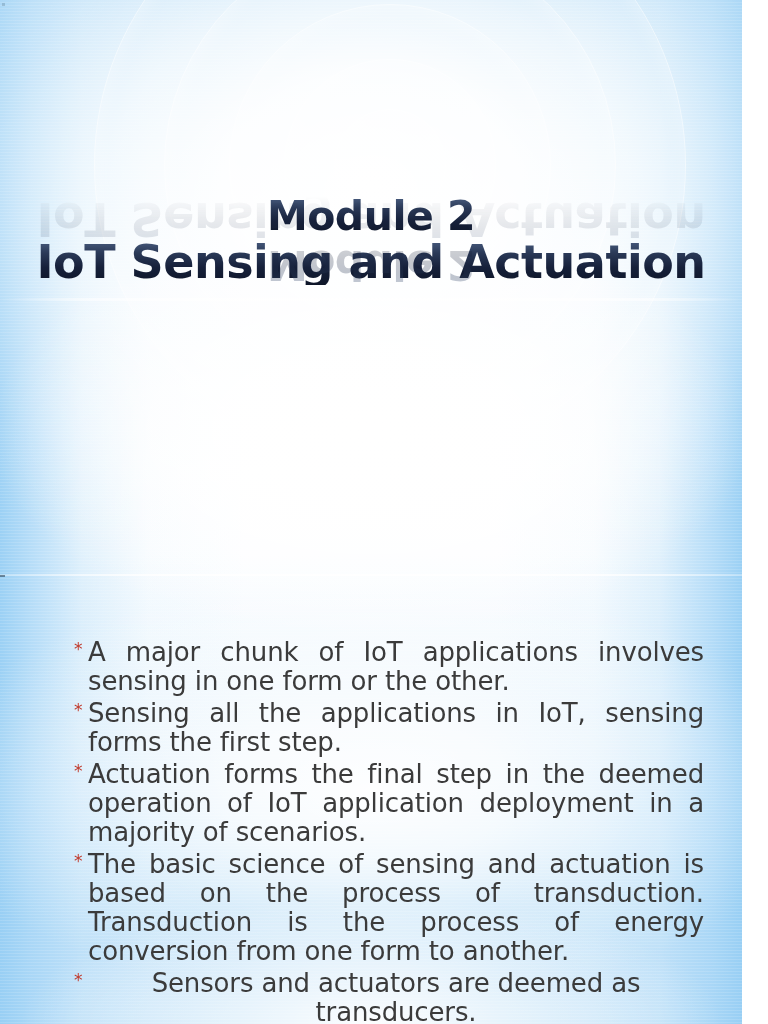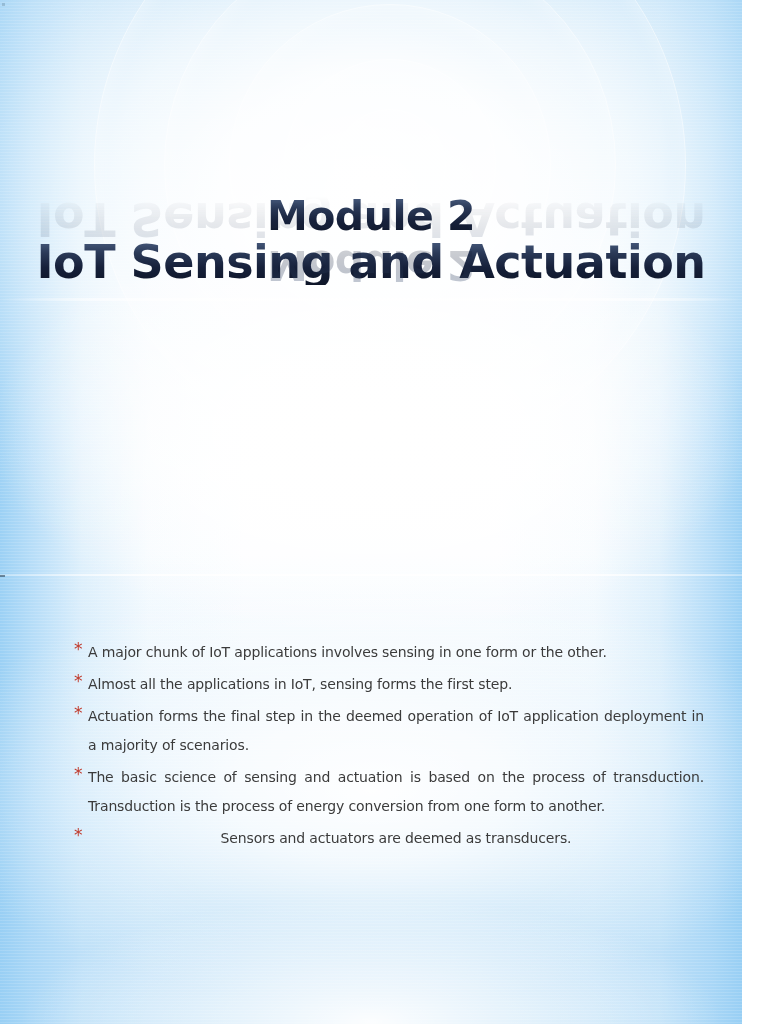--- a/index.html
+++ b/index.html
@@ -280,21 +280,21 @@
     font-size: 17px;
     line-height: 22px;
     text-align: left;
     user-select: none;
   }
 
   .bullet-text {
     flex: 1 1 auto;
     color: #3b3b3b;
     font-family: "DejaVu Sans", sans-serif;
-    font-size: 14px;
+    font-size: 26px;
     line-height: 29px;
     text-align: justify;
     text-justify: inter-word;
     letter-spacing: -0.15px;
   }
 
   .bullet-text.no-justify {
     text-align: center;
   }
 </style>
@@ -338,21 +338,21 @@
 
   <div class="body-block">
 
     <div class="bullet-row">
       <span class="bullet-marker">*</span>
       <span class="bullet-text">A major chunk of IoT applications involves sensing in one form or the other.</span>
     </div>
 
     <div class="bullet-row">
       <span class="bullet-marker">*</span>
-      <span class="bullet-text">Almost all the applications in IoT, sensing forms the first step.</span>
+      <span class="bullet-text">Sensing all the applications in IoT, sensing forms the first step.</span>
     </div>
 
     <div class="bullet-row">
       <span class="bullet-marker">*</span>
       <span class="bullet-text">Actuation forms the final step in the deemed operation of IoT application deployment in a majority of scenarios.</span>
     </div>
 
     <div class="bullet-row">
       <span class="bullet-marker">*</span>
       <span class="bullet-text">The basic science of sensing and actuation is based on the process of transduction. Transduction is the process of energy conversion from one form to another.</span>

